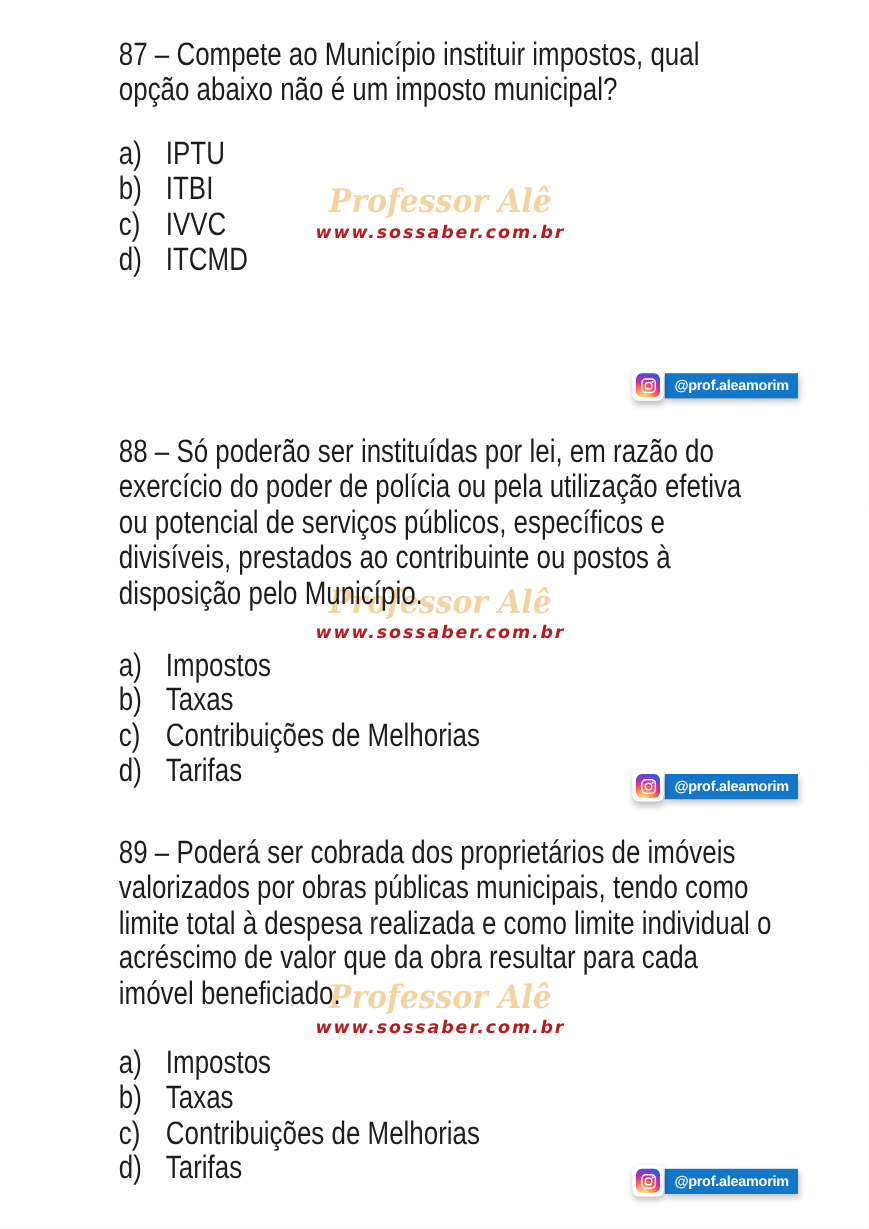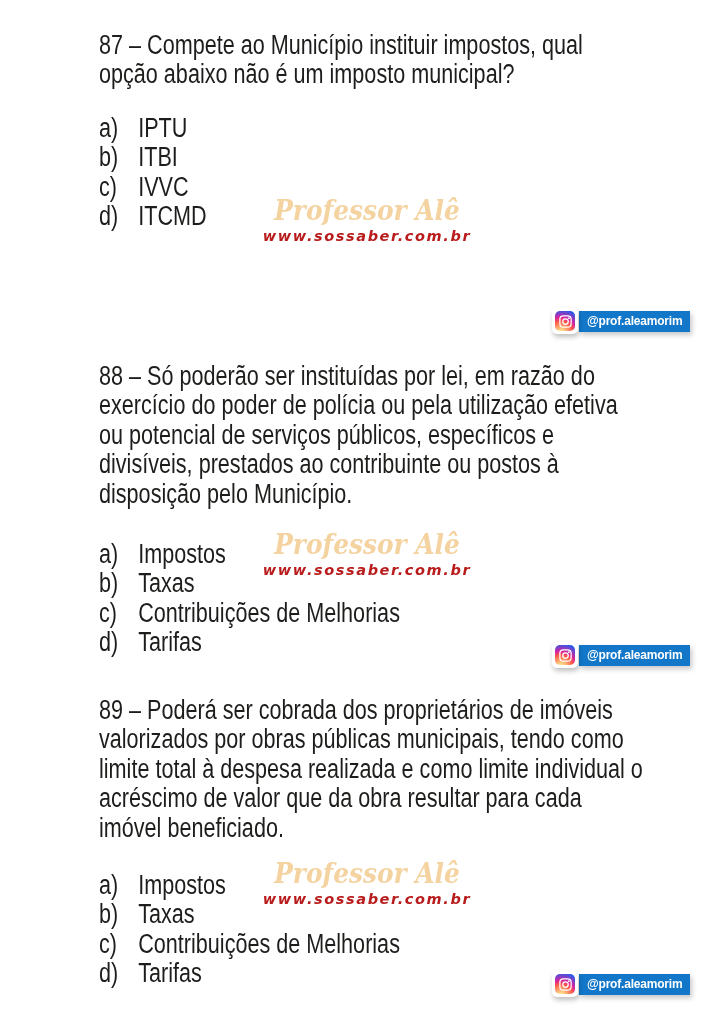--- a/index.html
+++ b/index.html
@@ -40,21 +40,20 @@
   .opt-letter { display:inline-block; width:49px; }
 
   
   .watermark {
     position:absolute;
     left:241px;
     width:252px;
     text-align:center;
     z-index:1;
     pointer-events:none;
-    margin-top:42px;
   }
   .wm-brand {
     font-family:"DejaVu Serif", serif;
     font-style:italic;
     font-weight:bold;
     font-size:27px;
     line-height:28px;
     color:#f4d3a0;
     transform:scaleX(0.92);
     transform-origin:50% 0;
@@ -67,21 +66,21 @@
     font-size:14.5px;
     line-height:16px;
     letter-spacing:1.6px;
     color:#b91c1c;
     margin-top:3px;
   }
 
   
   .ig-badge {
     position:absolute;
-    left:552px;
+    left:527px;
     display:flex;
     align-items:center;
     z-index:3;
   }
   .ig-card {
     width:26px; height:26px;
     background:#ffffff;
     border-radius:5px;
     box-shadow:1px 3px 5px rgba(0,0,0,0.25);
     display:flex; align-items:center; justify-content:center;

